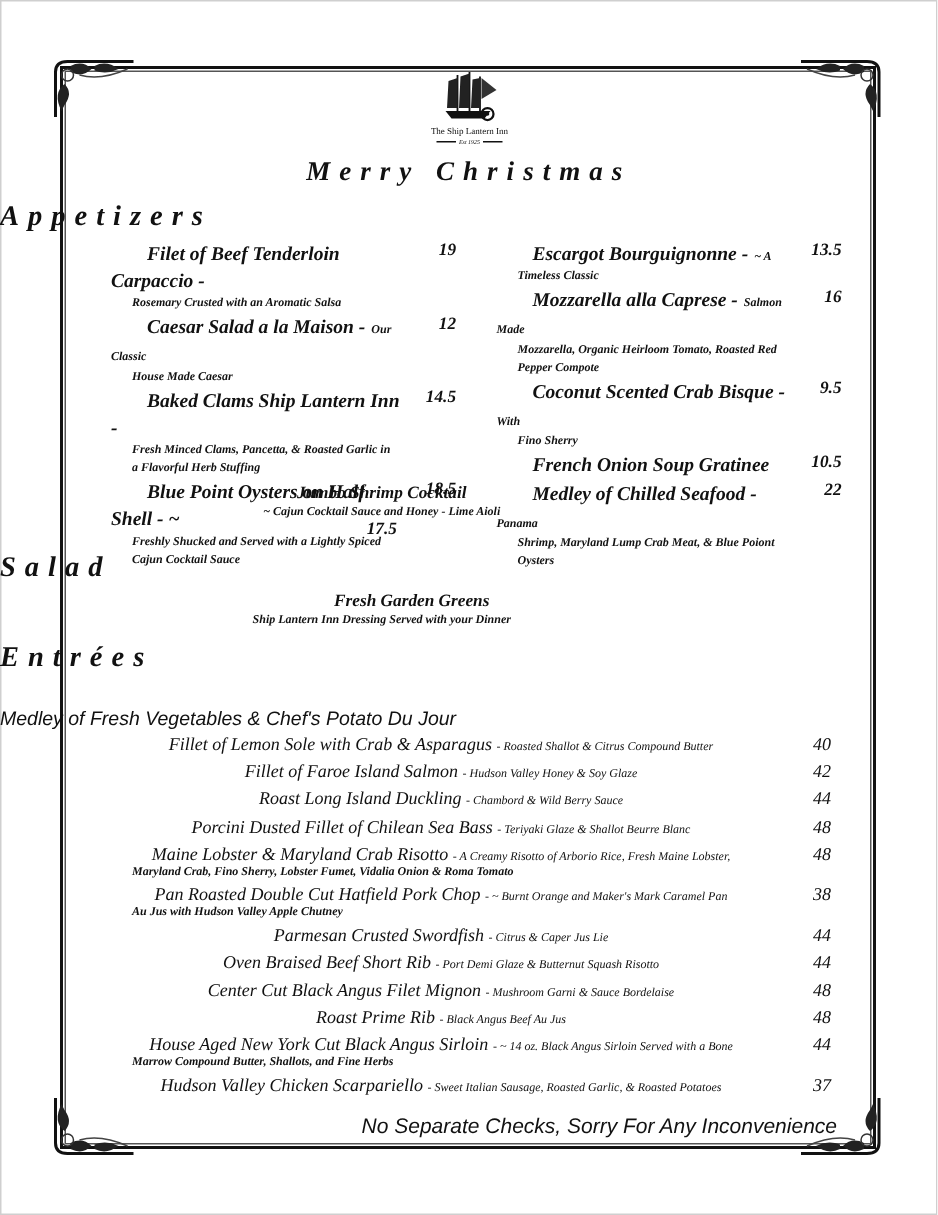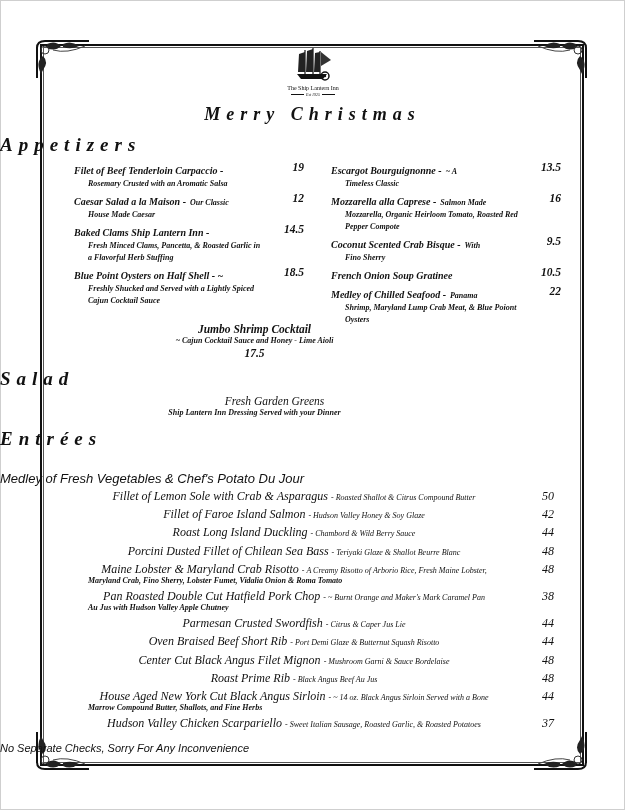--- a/index.html
+++ b/index.html
@@ -37,44 +37,44 @@
     font-style: italic; font-weight: bold; font-size: 19px; letter-spacing: 6px;
   }
   .h-app { top: 134px; }
   .h-salad { top: 368px; }
   .h-entrees { top: 428px; }
 
   .app-col { position: absolute; width: 230px; }
   .app-col.left { left: 74px; top: 160px; }
   .app-col.right { left: 331px; top: 160px; }
   .app-item { position: relative; margin-bottom: 1px; }
-  .app-name { font-style: italic; font-weight: bold; font-size: 10px; line-height: 15px; }
+  .app-name { font-style: italic; font-weight: bold; font-size: 13px; line-height: 15px; margin-left: 24px; }
   .app-desc-inline { font-style: italic; font-weight: bold; font-size: 8px; }
   .app-price { font-style: italic; font-weight: bold; font-size: 11.5px; line-height: 15px; position: absolute; right: 0; top: 0; }
   .app-desc { font-style: italic; font-weight: bold; font-size: 8px; line-height: 12px; padding-left: 14px; padding-right: 40px; }
   .app-col.left .app-name-wrap { padding-right: 36px; }
   .app-col.right .app-name-wrap { padding-right: 36px; }
 
   .center-block { position: absolute; left: 0; width: 509px; text-align: center; }
   .jumbo-name { top: 322px; font-style: italic; font-weight: bold; font-size: 11.5px; line-height: 14px; }
   .jumbo-desc { top: 336px; font-style: italic; font-weight: bold; font-size: 8px; line-height: 10px; }
   .jumbo-price { top: 346px; font-style: italic; font-size: 11.5px; line-height: 14px; font-weight: bold; }
-  .salad-name { top: 394px; font-style: italic; font-weight: normal; font-size: 11.5px; line-height: 14px; padding-left: 40px; }
+  .salad-name { top: 394px; font-style: italic; font-weight: bold; font-size: 11.5px; line-height: 14px; padding-left: 40px; }
   .salad-desc { top: 408px; font-style: italic; font-weight: bold; font-size: 8px; line-height: 10px; }
 
   .entree-note { position: absolute; left: 0; width: 625px; top: 471px; text-align: left; font-family: "Liberation Sans", sans-serif; font-style: italic; font-size: 13px; }
 
   .entrees { position: absolute; left: 74px; top: 488px; width: 480px; }
   .entree { position: relative; }
   .entree-line { font-style: italic; font-weight: normal; font-size: 12px; line-height: 16.2px; padding-right: 40px; white-space: nowrap; text-align: center; }
   .entree-desc-inline { font-size: 8px; }
   .entree-desc2 { font-style: italic; font-weight: bold; font-size: 8px; line-height: 10px; padding-left: 14px; margin-top: -3px; margin-bottom: 2px; }
   .entree-price { position: absolute; right: 0; top: 0; font-style: italic; font-size: 12px; line-height: 16.2px; }
 
-  .footer-note { position: absolute; left: 0; width: 558px; top: 742px; text-align: left; font-family: "Liberation Sans", sans-serif; font-style: italic; font-size: 11px; }
+  .footer-note { position: absolute; left: 0; width: 558px; top: 742px; text-align: right; font-family: "Liberation Sans", sans-serif; font-style: italic; font-size: 14px; }
 </style>
 </head>
 <body>
 
 <div class="page-frame"></div>
 <div class="border-box"></div>
 
 <div class="corner tl">
   <svg viewBox="0 0 60 44">
       <path d="M4 40 V10 Q4 3 12 3 H56" fill="none" stroke="#111" stroke-width="2"></path>
@@ -188,21 +188,21 @@
 <div class="section-heading h-salad">Salad</div>
 <div class="center-block salad-name">Fresh Garden Greens</div>
 <div class="center-block salad-desc">Ship Lantern Inn Dressing Served with your Dinner</div>
 
 <div class="section-heading h-entrees">Entrées</div>
 <div class="entree-note">Medley of Fresh Vegetables &amp; Chef's Potato Du Jour</div>
 
 <div class="entrees">
   <div class="entree">
     <div class="entree-line"><span>Fillet of Lemon Sole with Crab &amp; Asparagus</span> <span class="entree-desc-inline">- Roasted Shallot &amp; Citrus Compound Butter</span></div>
-    <span class="entree-price">50</span>
+    <span class="entree-price">40</span>
   </div>
   <div class="entree">
     <div class="entree-line"><span>Fillet of Faroe Island Salmon</span> <span class="entree-desc-inline">- Hudson Valley Honey &amp; Soy Glaze</span></div>
     <span class="entree-price">42</span>
   </div>
   <div class="entree">
     <div class="entree-line"><span>Roast Long Island Duckling</span> <span class="entree-desc-inline">- Chambord &amp; Wild Berry Sauce</span></div>
     <span class="entree-price">44</span>
   </div>
   <div class="entree">

